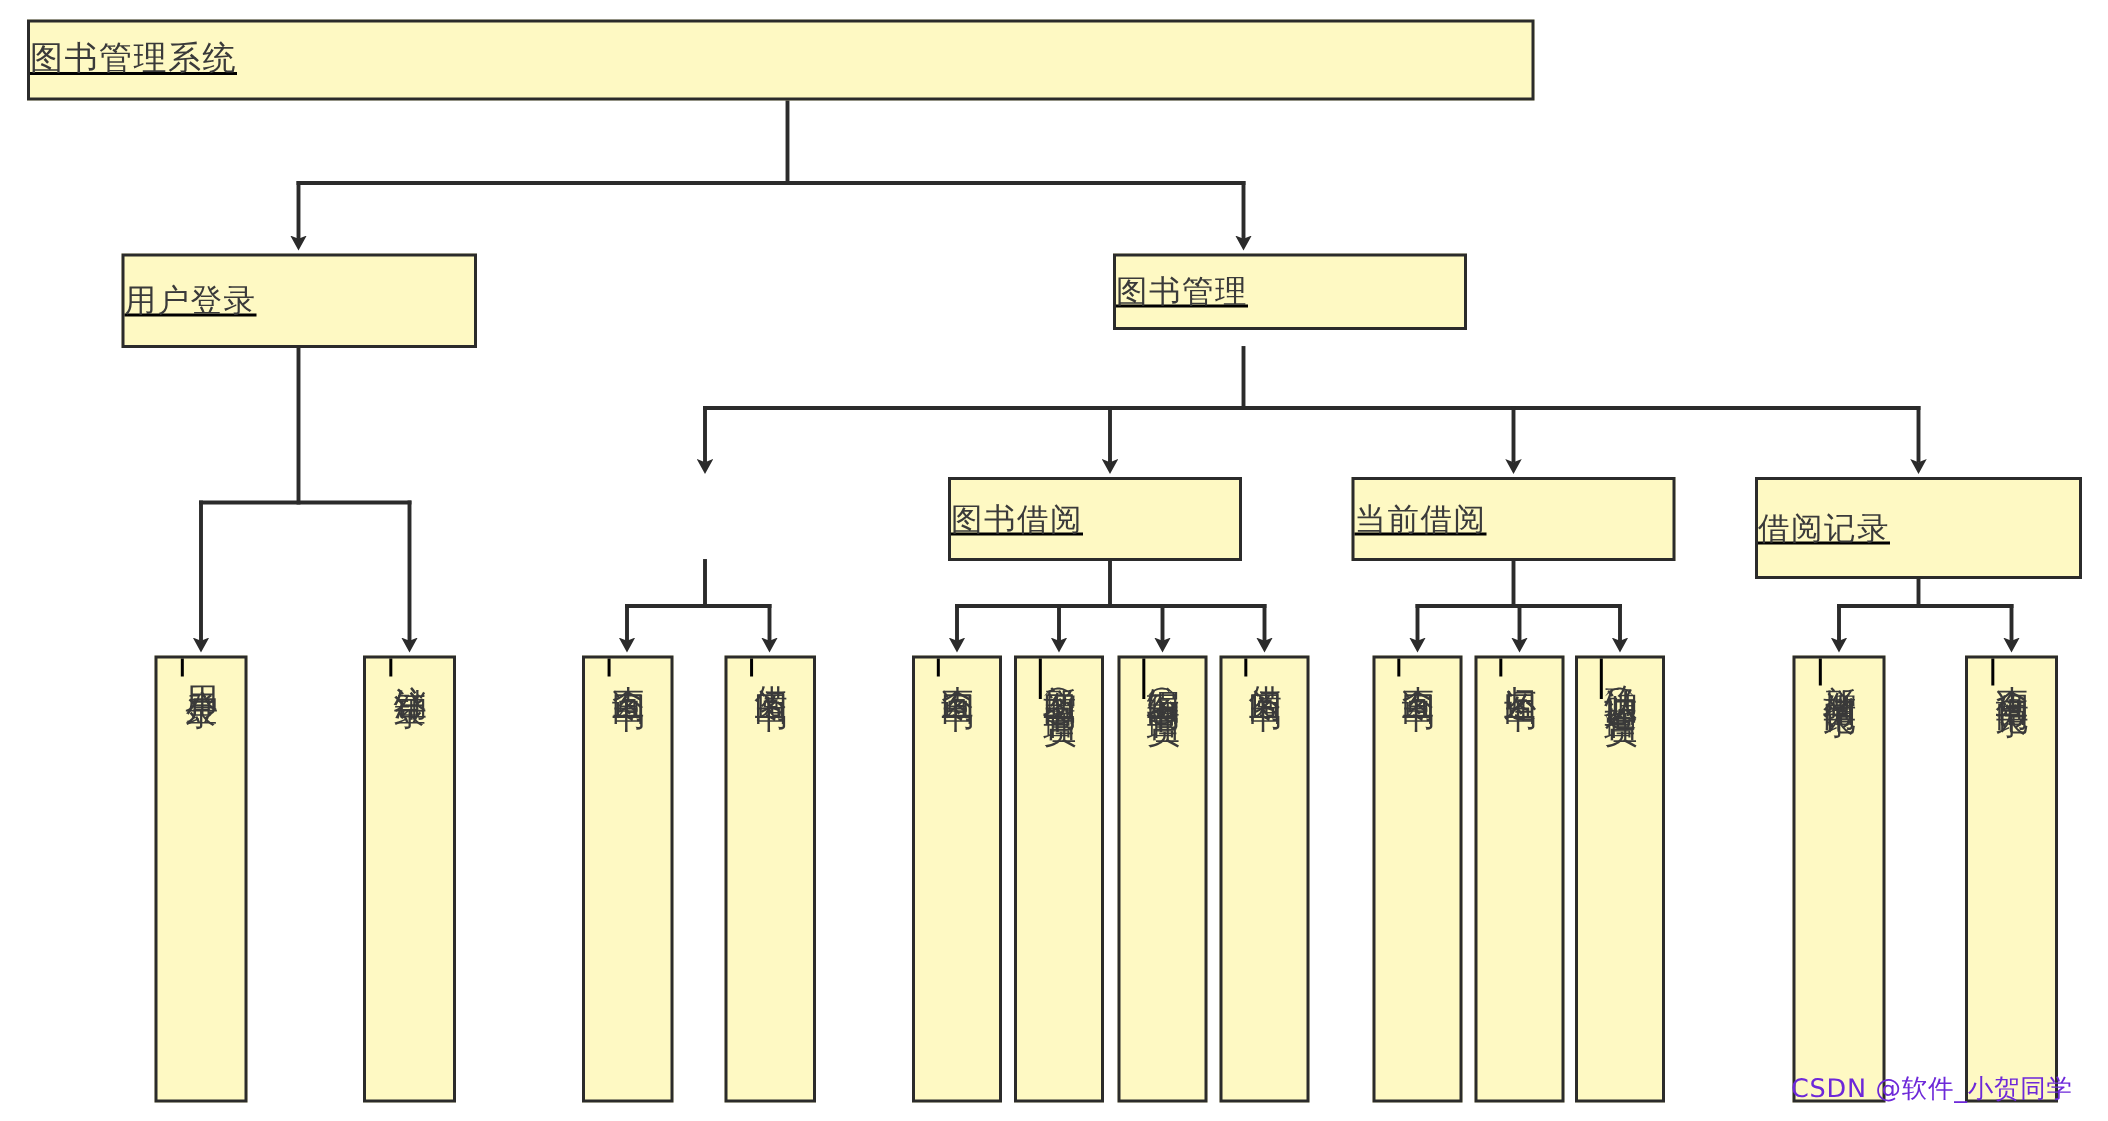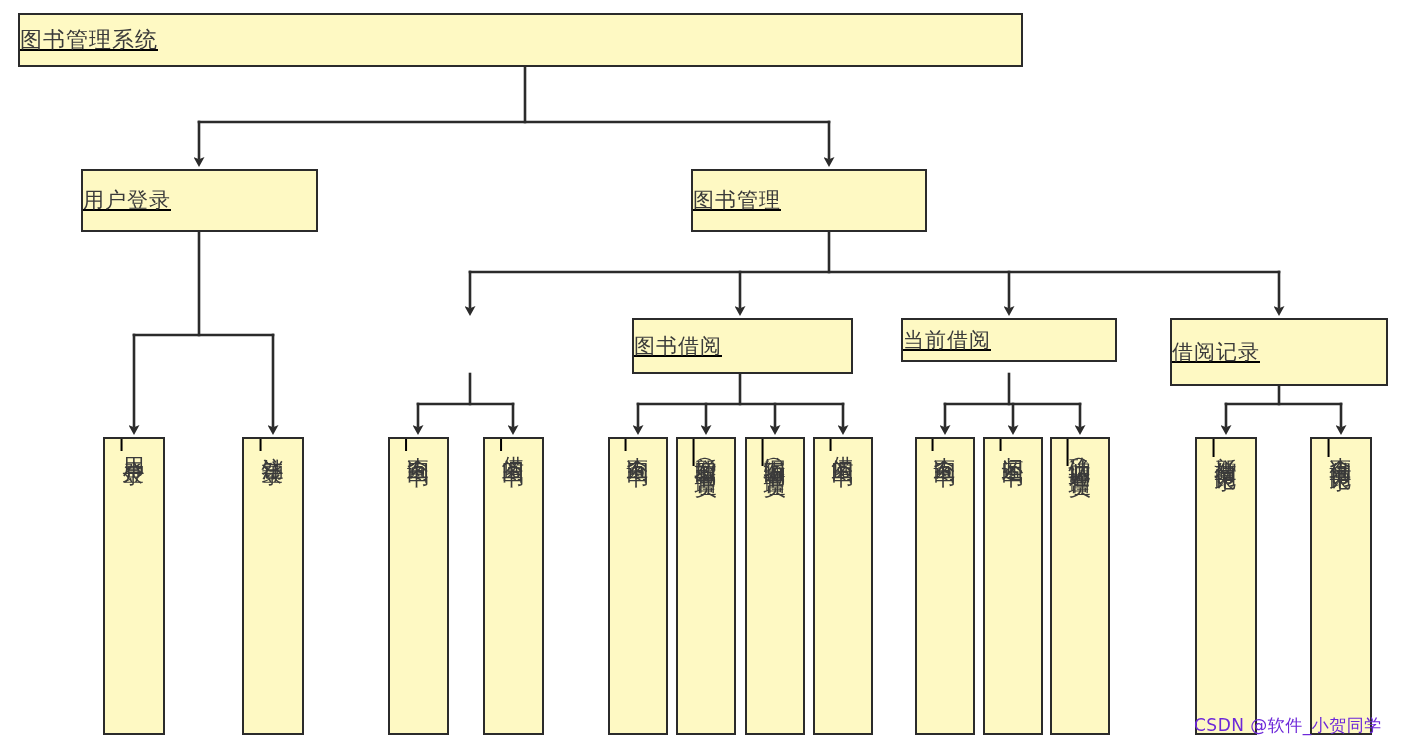--- a/index.html
+++ b/index.html
@@ -70,28 +70,28 @@
     </g>
   </svg>
 
   <div class="node root" style="left:18px;top:13px;width:1005px;height:54px;">
     <span class="lbl">图书管理系统</span>
   </div>
 
   <div class="node" style="left:81px;top:169px;width:237px;height:63px;">
     <span class="lbl">用户登录</span>
   </div>
-  <div class="node" style="left:691px;top:169px;width:236px;height:63px;">
+  <div class="node" style="left:742px;top:169px;width:236px;height:51px;">
     <span class="lbl">图书管理</span>
   </div>
 
-  <div class="node" style="left:632px;top:318px;width:221px;height:56px;">
+  <div class="node" style="left:632px;top:318px;width:196px;height:56px;">
     <span class="lbl">图书借阅</span>
   </div>
-  <div class="node" style="left:901px;top:318px;width:216px;height:44px;">
+  <div class="node" style="left:901px;top:318px;width:216px;height:56px;">
     <span class="lbl">当前借阅</span>
   </div>
   <div class="node" style="left:1170px;top:318px;width:218px;height:68px;">
     <span class="lbl">借阅记录</span>
   </div>
 
   <div class="node leaf" style="left:103px;top:437px;width:62px;height:298px;">
     <span class="lbl">用户登录</span>
   </div>
   <div class="node leaf" style="left:242px;top:437px;width:62px;height:298px;">

